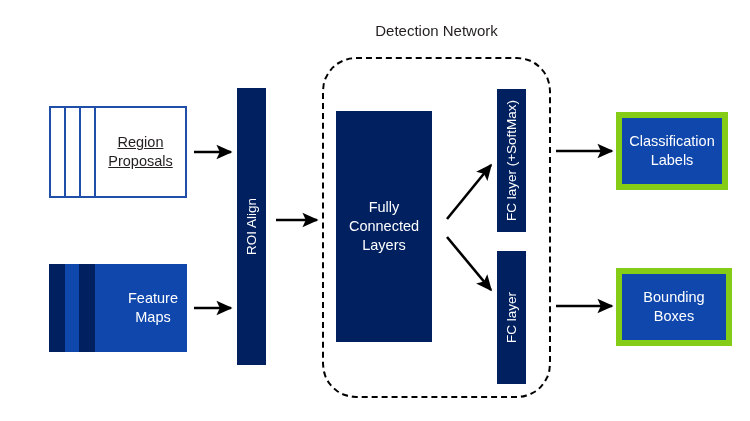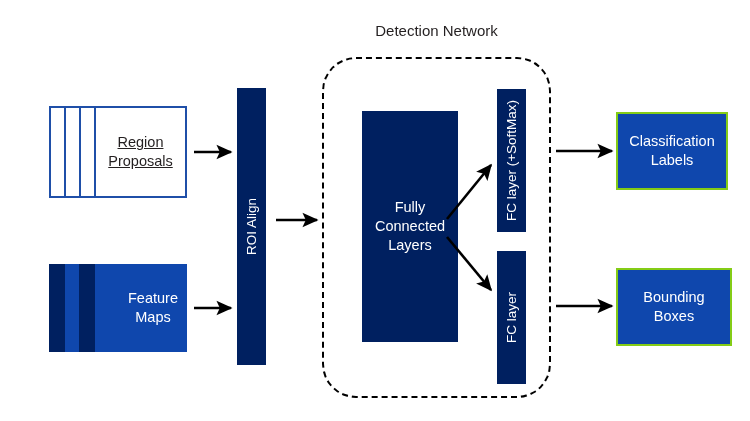--- a/index.html
+++ b/index.html
@@ -78,21 +78,21 @@
     line-height: 1.3;
   }
 
   
   .out-box {
     box-sizing: border-box;
     display: flex;
     align-items: center;
     justify-content: center;
     text-align: center;
-    border: 2px solid #84cc16;
+    border: 6px solid #84cc16;
   }
   .out-box .htext {
     color: #ffffff;
     font-size: 14.5px;
     line-height: 1.3;
   }
 
   
   .group-box {
     box-sizing: border-box;
@@ -140,21 +140,21 @@
     <div class="fm-label">
       <span>Feature</span><br>
       <span>Maps</span>
     </div>
   </div>
 
   <div class="abs navy-box" style="left:237px; top:88px; width:29px; height:277px; background:#002060;">
     <span class="vtext">ROI Align</span>
   </div>
 
-  <div class="abs navy-box" style="left:362px; top:111px; width:96px; height:231px; background:#002060;">
+  <div class="abs navy-box" style="left:336px; top:111px; width:96px; height:231px; background:#002060;">
     <div class="htext">
       <span>Fully</span><br>
       <span>Connected</span><br>
       <span>Layers</span>
     </div>
   </div>
 
   <div class="abs navy-box" style="left:497px; top:89px; width:29px; height:143px; background:#002060;">
     <span class="vtext">FC layer (+SoftMax)</span>
   </div>

